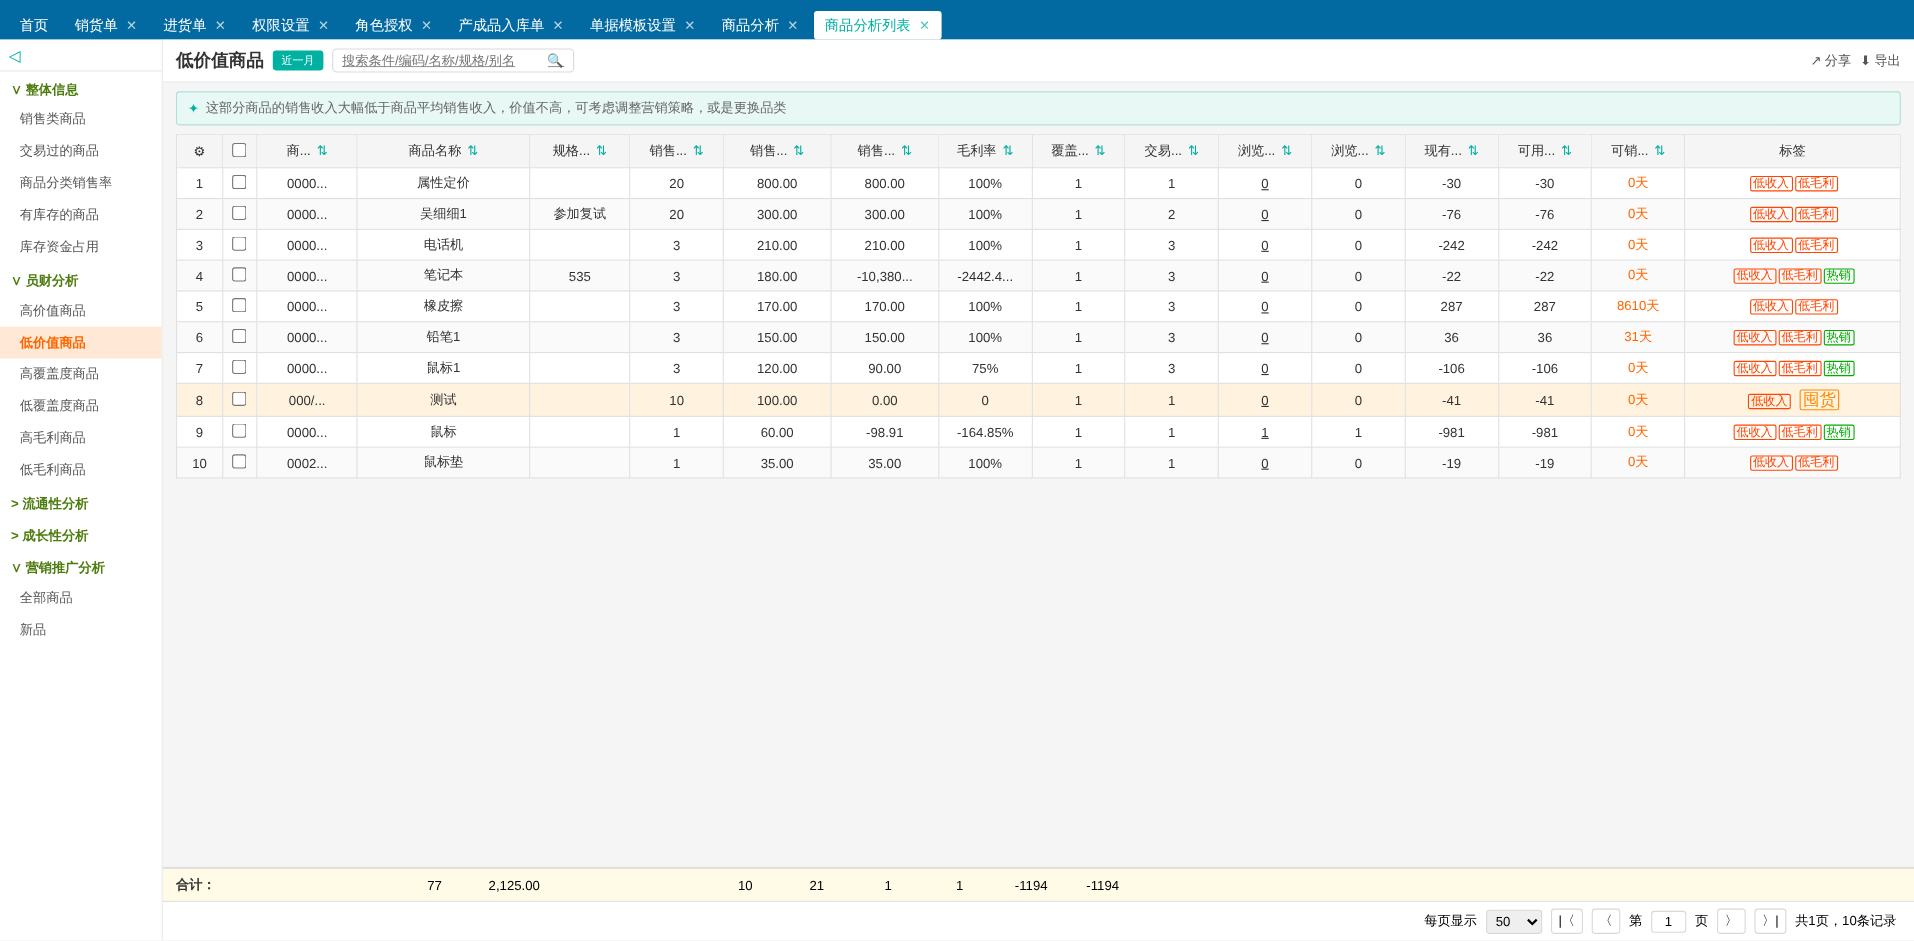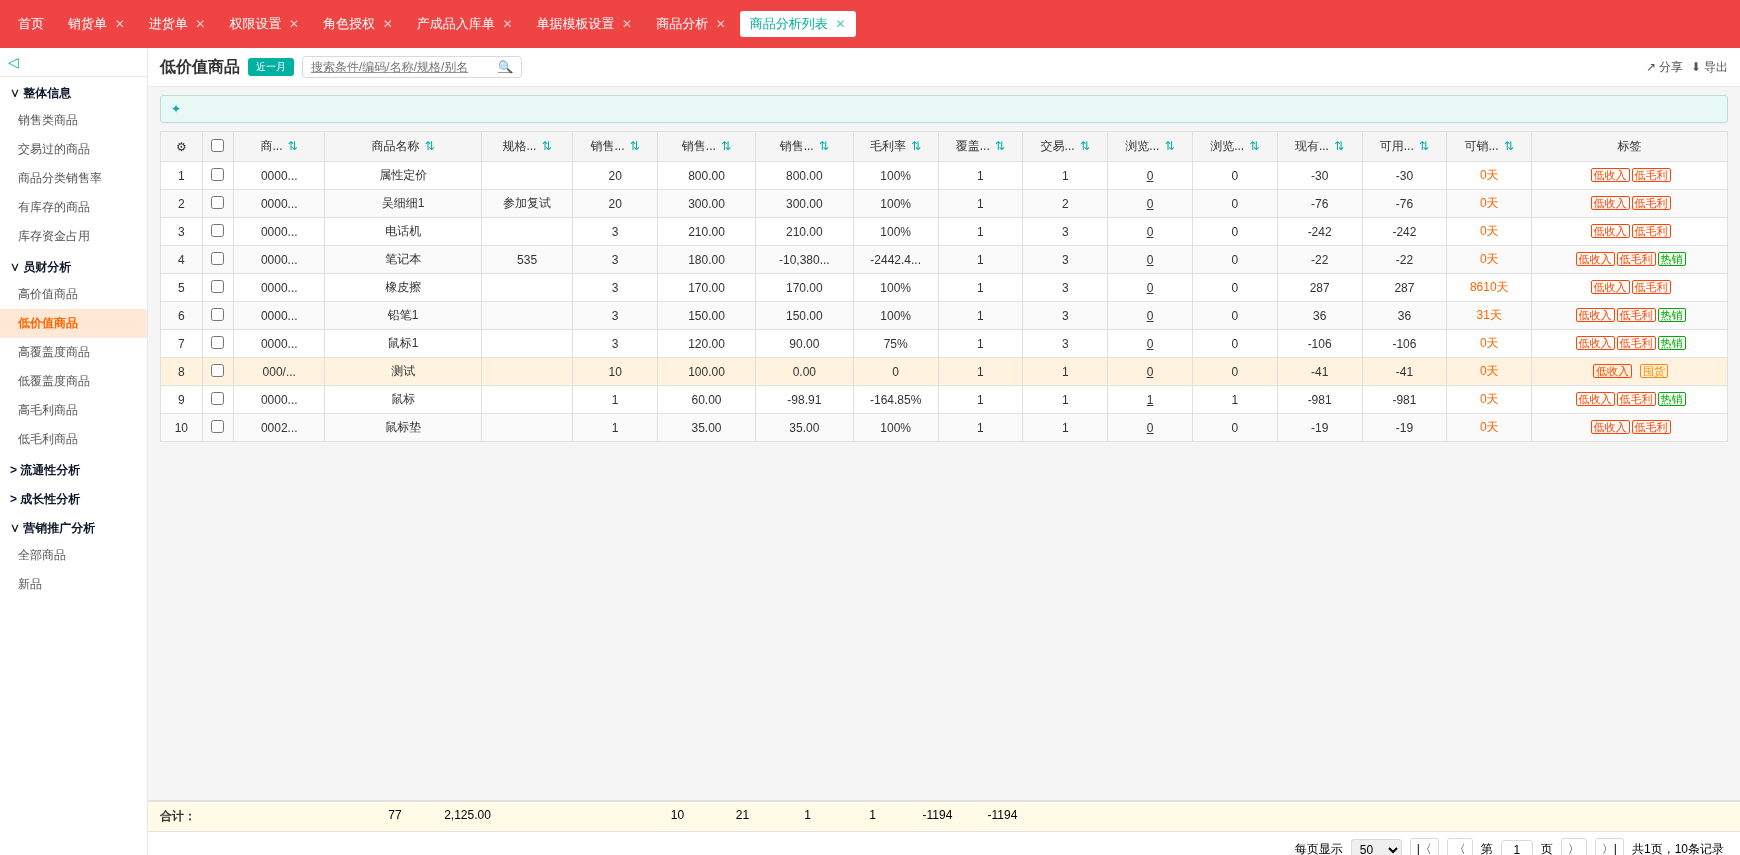--- a/index.html
+++ b/index.html
@@ -1,23 +1,23 @@
 <!DOCTYPE html>
 <html><head>
   <meta charset="utf-8">
   <style>
     * { box-sizing: border-box; margin: 0; padding: 0; font-family: 'Microsoft YaHei', Arial, sans-serif; font-size: 12px; }
     body { background: #f5f5f5; overflow: hidden; width: 1740px; height: 855px; }
 
     
     .top-nav {
-      background: #ef4444;
-      height: 48px;
-      display: flex;
-      align-items: center;
+      background: #0369a1;
+      height: 36px;
+      display: flex;
+      align-items: flex-end;
       padding: 0 8px;
       gap: 4px;
     }
     .nav-item {
       color: #fff;
       padding: 4px 10px;
       cursor: pointer;
       border-radius: 3px;
       white-space: nowrap;
       font-size: 13px;
@@ -33,21 +33,21 @@
 
     
     .sidebar {
       width: 148px;
       background: #fff;
       border-right: 1px solid #e8e8e8;
       overflow-y: auto;
       flex-shrink: 0;
     }
     .sidebar-group-title {
-      color: #0f172a;
+      color: #4d7c0f;
       font-weight: bold;
       padding: 8px 10px 4px 10px;
       display: flex;
       align-items: center;
       gap: 4px;
       cursor: pointer;
     }
     .sidebar-item {
       padding: 6px 12px 6px 18px;
       color: #555;
@@ -160,31 +160,31 @@
       border: 1px solid #e0e0e0;
       padding: 5px 4px;
       text-align: center;
       color: #333;
     }
     .data-table tr:nth-child(even) { background: #fafafa; }
     .data-table tr.highlight-row { background: #fff3e0; }
 
     .sort-icon { color: #00b0a0; margin-left: 2px; cursor: pointer; }
     .tag-red { color: #ff4500; font-size: 11px; border: 1px solid #ff4500; border-radius: 2px; padding: 0 2px; margin-left: 2px; }
-    .tag-orange { color: #ff8800; font-size: 11px; border: 1px solid #ff8800; border-radius: 2px; padding: 0 2px; margin-left: 8px; }
+    .tag-orange { color: #ff8800; font-size: 15px; border: 1px solid #ff8800; border-radius: 2px; padding: 0 2px; margin-left: 8px; }
     .tag-green { color: #00aa00; font-size: 11px; border: 1px solid #00aa00; border-radius: 2px; padding: 0 2px; margin-left: 2px; }
     .link-underline { text-decoration: underline; cursor: pointer; }
 
     
     .footer-total {
       background: #fffbe6;
       border-top: 2px solid #e0e0e0;
       padding: 6px 12px;
       display: flex;
-      align-items: flex-start;
+      align-items: center;
       gap: 0;
       margin-top: 15px;
     }
     .footer-total-label {
       width: 200px;
       font-weight: bold;
       color: #333;
     }
 
     
@@ -309,20 +309,21 @@
         </div>
         <div class="header-btn">
           <span>⬇</span>
           <span>导出</span>
         </div>
       </div>
     </div>
 
     <div class="notice-bar">
       <span style="color:#00b0a0;">✦</span>
+      <span>这部分商品的销售收入大幅低于商品平均销售收入，价值不高，可考虑调整营销策略，或是更换品类</span>
     </div>
 
     <div class="table-wrapper">
       <table class="data-table">
         <thead>
           <tr>
             <th class="col-settings">⚙</th>
             <th class="checkbox-cell"><input type="checkbox" style=""></th>
             <th class="col-code">商... <span class="sort-icon">⇅</span></th>
             <th class="col-name">商品名称 <span class="sort-icon">⇅</span></th>

